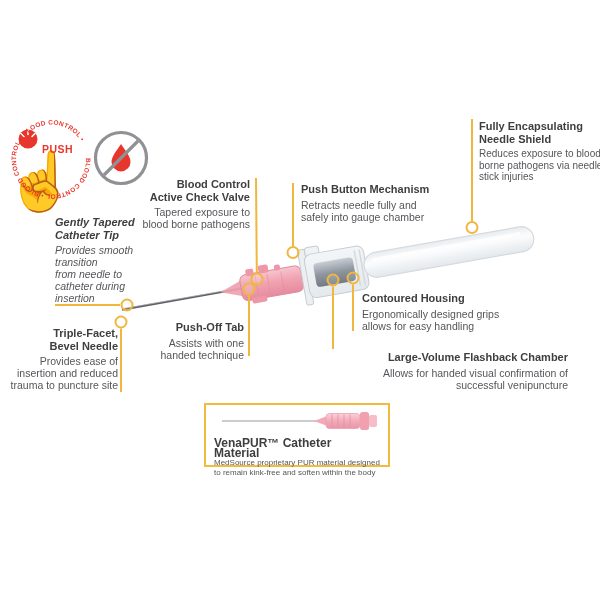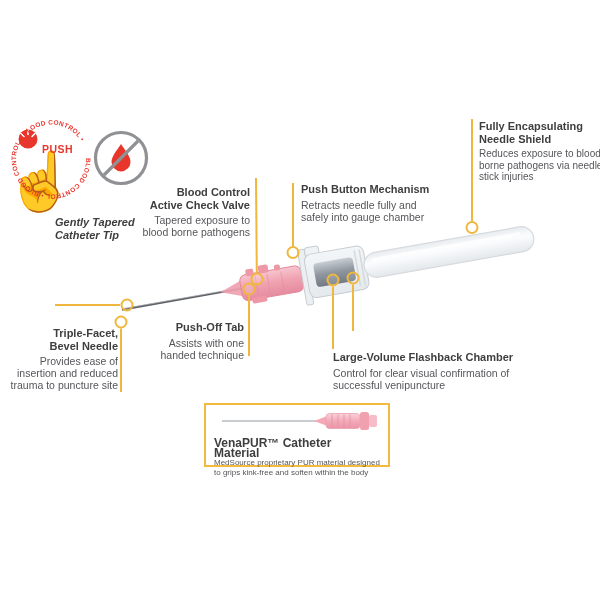--- a/index.html
+++ b/index.html
@@ -131,31 +131,36 @@
       <line x1="353" y1="284.5" x2="353" y2="331"></line>
 
       <line x1="472" y1="119" x2="472" y2="221"></line>
       <circle cx="472" cy="227.5" r="5.5" fill="#ffffff" fill-opacity="0.15"></circle>
     </g>
   </svg>
 
   <div class="callout align-left" style="left:55px;top:216px;width:100px;font-style:italic;">
     <div class="co-title">Gently Tapered
 Catheter Tip</div>
+    <div class="co-body">Provides smooth
+transition
+from needle to
+catheter during
+insertion</div>
   </div>
 
   <div class="callout align-right" style="left:-4px;top:327px;width:122px;">
     <div class="co-title">Triple-Facet,
 Bevel Needle</div>
     <div class="co-body">Provides ease of
 insertion and reduced
 trauma to puncture site</div>
   </div>
 
-  <div class="callout align-right" style="left:118px;top:186px;width:132px;">
+  <div class="callout align-right" style="left:118px;top:178px;width:132px;">
     <div class="co-title">Blood Control
 Active Check Valve</div>
     <div class="co-body">Tapered exposure to
 blood borne pathogens</div>
   </div>
 
   <div class="callout align-left" style="left:301px;top:183px;width:170px;">
     <div class="co-title">Push Button Mechanism</div>
     <div class="co-body">Retracts needle fully and
 safely into gauge chamber</div>
@@ -168,24 +173,29 @@
   </div>
 
   <div class="callout align-left co-shield" style="left:479px;top:120px;width:126px;">
     <div class="co-title">Fully Encapsulating
 Needle Shield</div>
     <div class="co-body">Reduces exposure to blood
 borne pathogens via needle
 stick injuries</div>
   </div>
 
-
-  <div class="callout align-left" style="left:333px;top:351px;width:235px;">
+  <div class="callout align-left" style="left:362px;top:292px;width:175px;">
+    <div class="co-title">Contoured Housing</div>
+    <div class="co-body">Ergonomically designed grips
+allows for easy handling</div>
+  </div>
+
+  <div class="callout align-left" style="left:333px;top:351px;width:235px;text-align:right;">
     <div class="co-title">Large-Volume Flashback Chamber</div>
-    <div class="co-body">Control for clear visual confirmation of
+    <div class="co-body">Allows for handed visual confirmation of
 successful venipuncture</div>
   </div>
 
   <div class="inset-box">
     <svg width="168" height="22" viewBox="0 0 168 22">
       <line x1="8" y1="11" x2="102" y2="11" stroke="#b9bdc1" stroke-width="1.6"></line>
       <polygon points="100,11 112,6.5 112,15.5" fill="#f3aab6"></polygon>
       <rect x="112" y="3.5" width="34" height="15" rx="3.5" fill="url(#insetPink)" stroke="#e9a0ae" stroke-width="0.8"></rect>
       <g stroke="#e795a6" stroke-width="1.2" opacity="0.8">
         <line x1="118" y1="4.5" x2="118" y2="17.5"></line>
@@ -197,16 +207,16 @@
       <rect x="155" y="5" width="8" height="12" rx="2" fill="#f6bcc7"></rect>
       <defs>
         <linearGradient id="insetPink" x1="0" y1="0" x2="0" y2="1">
           <stop offset="0" stop-color="#fad2da"></stop>
           <stop offset="0.5" stop-color="#f3aab8"></stop>
           <stop offset="1" stop-color="#eb96a8"></stop>
         </linearGradient>
       </defs>
     </svg>
     <div class="inset-title">VenaPUR™ Catheter Material</div>
-    <div class="inset-body">MedSource proprietary PUR material designed to grips kink-free and soften within the body</div>
+    <div class="inset-body">MedSource proprietary PUR material designed to remain kink-free and soften within the body</div>
   </div>
 
 </div>
 
 </body></html>

